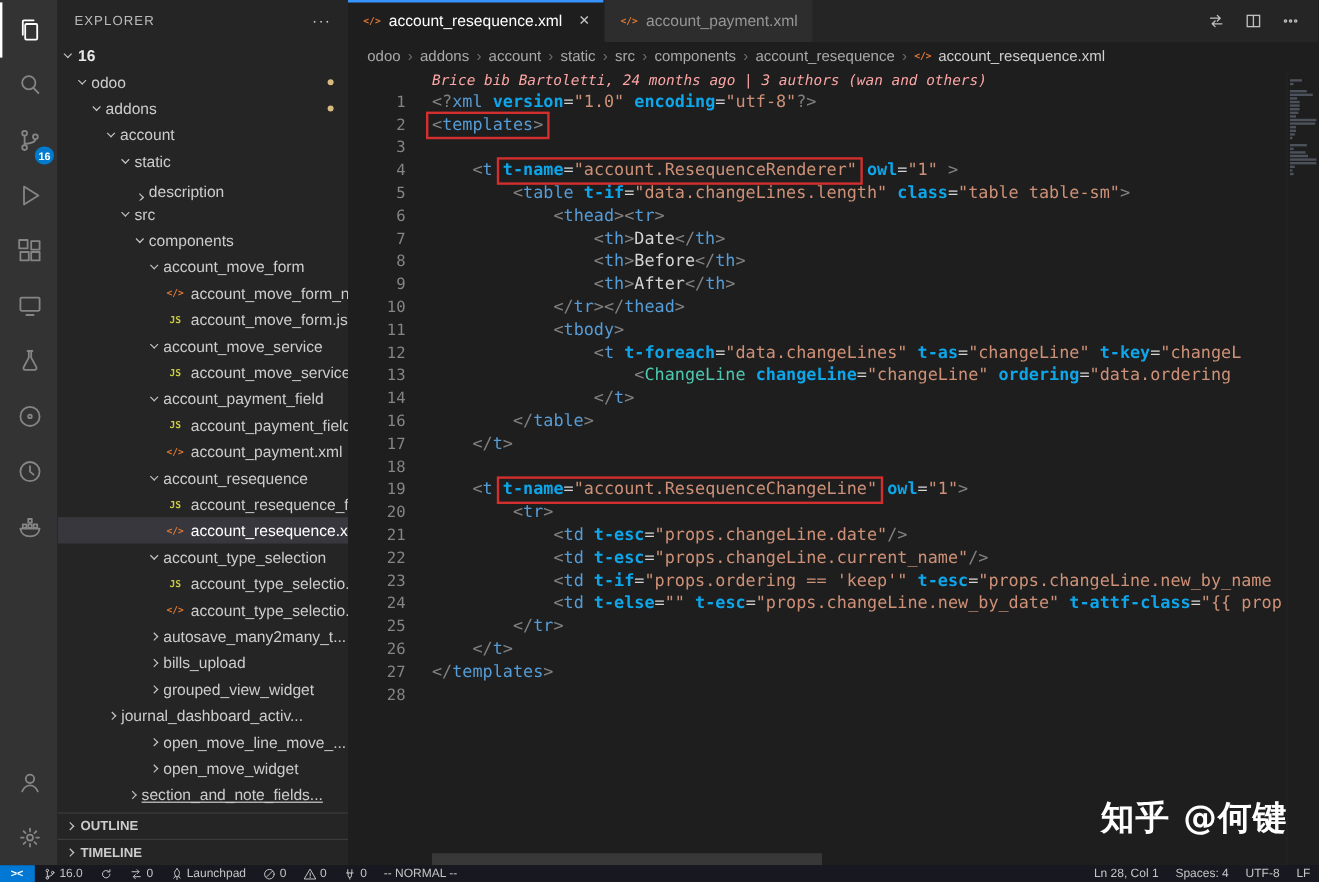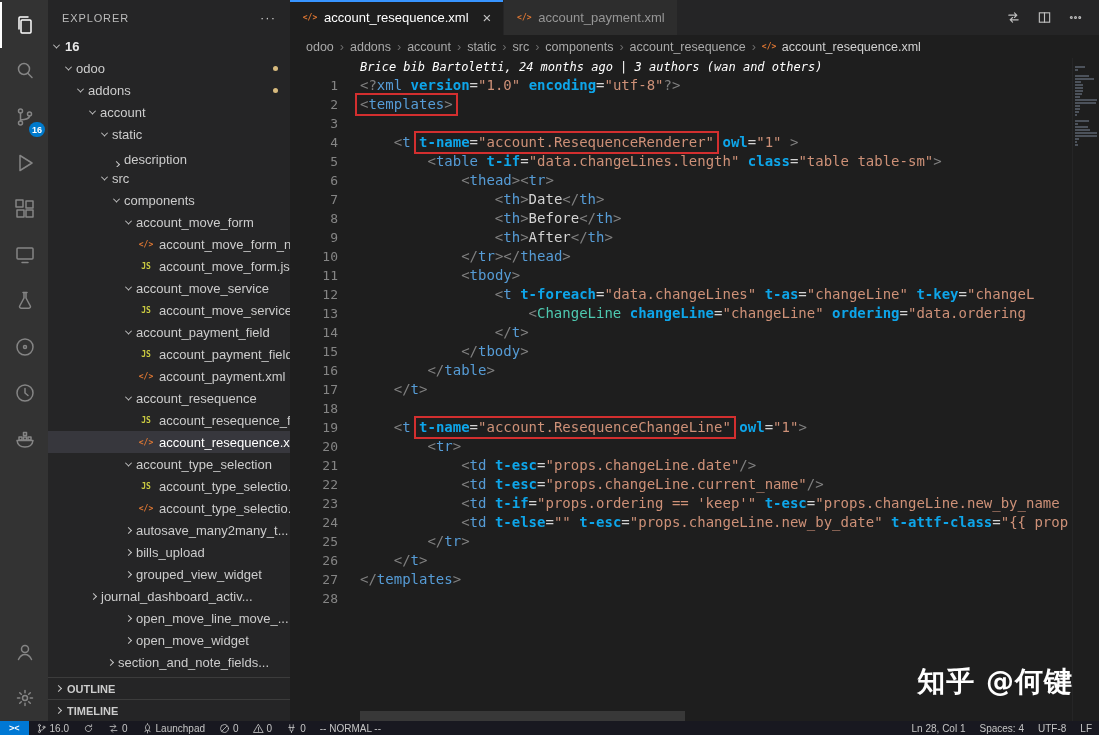--- a/index.html
+++ b/index.html
@@ -45,21 +45,21 @@
   .ta-icon{cursor:pointer;display:flex;}
   .ta-icon svg{width:15px;height:15px;stroke:currentColor;fill:none;stroke-width:1.2;stroke-linecap:round;}
 
   .breadcrumb{height:23px;flex:none;display:flex;align-items:center;gap:6px;padding-left:16px;font-size:12.5px;color:#a9a9a9;}
   .bc-sep{color:#6e6e6e;}
   .bc-item{cursor:pointer;}
   .bc-last{color:#d0d0d0;}
   .breadcrumb .ficon{width:14px;font-size:8px;}
 
   .editor-body{flex:1;position:relative;overflow:hidden;font-family:"DejaVu Sans Mono","Liberation Mono",monospace;font-size:14px;}
-  .blame{height:18px;line-height:18px;padding-left:70px;color:#ffffff;font-style:italic;font-size:12px;white-space:nowrap;}
+  .blame{height:18px;line-height:18px;padding-left:70px;color:#fca5a5;font-style:italic;font-size:12px;white-space:nowrap;}
   .code-line{height:19px;line-height:19px;display:flex;white-space:pre;}
   .ln{width:48px;text-align:right;color:#858585;flex:none;font-size:13px;}
   .lc{margin-left:22px;flex:none;}
   .tk-p{color:#808080;} .tk-g{color:#569cd6;} .tk-a{color:#0ea5e9;font-weight:bold;}
   .tk-q{color:#ce9178;} .tk-t{color:#d4d4d4;} .tk-c{color:#4ec9b0;}
   .redbox{position:relative;display:inline-block;}
   .redbox::after{content:"";position:absolute;left:-5px;right:-5px;top:-2px;bottom:-2px;border:2px solid #d32f2f;pointer-events:none;}
 
   .minimap{position:absolute;top:0;right:0;bottom:0;width:27px;background:#1e1e1e;padding-top:8px;border-left:1px solid #252526;}
   .mm-bar{height:2px;margin:0 2px 1px 2px;background:#8c9bb06b;}
@@ -283,21 +283,21 @@
             <span class="tree-label">journal_dashboard_activ...</span>
           </div>
           <div class="tree-row" style="padding-left: 78px;">
             <span class="chev right"></span>
             <span class="tree-label">open_move_line_move_...</span>
           </div>
           <div class="tree-row" style="padding-left: 78px;">
             <span class="chev right"></span>
             <span class="tree-label">open_move_widget</span>
           </div>
-          <div class="tree-row" style="padding-left: 60px;">
+          <div class="tree-row" style="padding-left: 60px; text-decoration: underline;">
             <span class="chev right"></span>
             <span class="tree-label">section_and_note_fields...</span>
           </div>
         </div>
       <div id="panels">
           <div class="panel-row">
             <span class="chev right"></span>
             <span>OUTLINE</span>
           </div>
           <div class="panel-row">
@@ -369,21 +369,20 @@
             <div class="code-line"><span class="ln">5</span><span class="lc"><span class="tk-t">        </span><span class="tk-p">&lt;</span><span class="tk-g">table</span><span class="tk-t"> </span><span class="tk-a">t-if</span><span class="tk-t">=</span><span class="tk-q">"data.changeLines.length"</span><span class="tk-t"> </span><span class="tk-a">class</span><span class="tk-t">=</span><span class="tk-q">"table table-sm"</span><span class="tk-p">&gt;</span></span></div>
             <div class="code-line"><span class="ln">6</span><span class="lc"><span class="tk-t">            </span><span class="tk-p">&lt;</span><span class="tk-g">thead</span><span class="tk-p">&gt;&lt;</span><span class="tk-g">tr</span><span class="tk-p">&gt;</span></span></div>
             <div class="code-line"><span class="ln">7</span><span class="lc"><span class="tk-t">                </span><span class="tk-p">&lt;</span><span class="tk-g">th</span><span class="tk-p">&gt;</span><span class="tk-t">Date</span><span class="tk-p">&lt;/</span><span class="tk-g">th</span><span class="tk-p">&gt;</span></span></div>
             <div class="code-line"><span class="ln">8</span><span class="lc"><span class="tk-t">                </span><span class="tk-p">&lt;</span><span class="tk-g">th</span><span class="tk-p">&gt;</span><span class="tk-t">Before</span><span class="tk-p">&lt;/</span><span class="tk-g">th</span><span class="tk-p">&gt;</span></span></div>
             <div class="code-line"><span class="ln">9</span><span class="lc"><span class="tk-t">                </span><span class="tk-p">&lt;</span><span class="tk-g">th</span><span class="tk-p">&gt;</span><span class="tk-t">After</span><span class="tk-p">&lt;/</span><span class="tk-g">th</span><span class="tk-p">&gt;</span></span></div>
             <div class="code-line"><span class="ln">10</span><span class="lc"><span class="tk-t">            </span><span class="tk-p">&lt;/</span><span class="tk-g">tr</span><span class="tk-p">&gt;&lt;/</span><span class="tk-g">thead</span><span class="tk-p">&gt;</span></span></div>
             <div class="code-line"><span class="ln">11</span><span class="lc"><span class="tk-t">            </span><span class="tk-p">&lt;</span><span class="tk-g">tbody</span><span class="tk-p">&gt;</span></span></div>
             <div class="code-line"><span class="ln">12</span><span class="lc"><span class="tk-t">                </span><span class="tk-p">&lt;</span><span class="tk-g">t</span><span class="tk-t"> </span><span class="tk-a">t-foreach</span><span class="tk-t">=</span><span class="tk-q">"data.changeLines"</span><span class="tk-t"> </span><span class="tk-a">t-as</span><span class="tk-t">=</span><span class="tk-q">"changeLine"</span><span class="tk-t"> </span><span class="tk-a">t-key</span><span class="tk-t">=</span><span class="tk-q">"changeL</span></span></div>
             <div class="code-line"><span class="ln">13</span><span class="lc"><span class="tk-t">                    </span><span class="tk-p">&lt;</span><span class="tk-c">ChangeLine</span><span class="tk-t"> </span><span class="tk-a">changeLine</span><span class="tk-t">=</span><span class="tk-q">"changeLine"</span><span class="tk-t"> </span><span class="tk-a">ordering</span><span class="tk-t">=</span><span class="tk-q">"data.ordering</span></span></div>
             <div class="code-line"><span class="ln">14</span><span class="lc"><span class="tk-t">                </span><span class="tk-p">&lt;/</span><span class="tk-g">t</span><span class="tk-p">&gt;</span></span></div>
-            <div class="code-line"><span class="ln">15</span><span class="lc"><span class="tk-t">            </span><span class="tk-p">&lt;/</span><span class="tk-g">tbody</span><span class="tk-p">&gt;</span></span></div>
             <div class="code-line"><span class="ln">16</span><span class="lc"><span class="tk-t">        </span><span class="tk-p">&lt;/</span><span class="tk-g">table</span><span class="tk-p">&gt;</span></span></div>
             <div class="code-line"><span class="ln">17</span><span class="lc"><span class="tk-t">    </span><span class="tk-p">&lt;/</span><span class="tk-g">t</span><span class="tk-p">&gt;</span></span></div>
             <div class="code-line"><span class="ln">18</span><span class="lc"></span></div>
             <div class="code-line"><span class="ln">19</span><span class="lc"><span class="tk-t">    </span><span class="tk-p">&lt;</span><span class="tk-g">t</span><span class="tk-t"> </span><span class="redbox"><span class="tk-a">t-name</span><span class="tk-t">=</span><span class="tk-q">"account.ResequenceChangeLine"</span></span><span class="tk-t"> </span><span class="tk-a">owl</span><span class="tk-t">=</span><span class="tk-q">"1"</span><span class="tk-p">&gt;</span></span></div>
             <div class="code-line"><span class="ln">20</span><span class="lc"><span class="tk-t">        </span><span class="tk-p">&lt;</span><span class="tk-g">tr</span><span class="tk-p">&gt;</span></span></div>
             <div class="code-line"><span class="ln">21</span><span class="lc"><span class="tk-t">            </span><span class="tk-p">&lt;</span><span class="tk-g">td</span><span class="tk-t"> </span><span class="tk-a">t-esc</span><span class="tk-t">=</span><span class="tk-q">"props.changeLine.date"</span><span class="tk-p">/&gt;</span></span></div>
             <div class="code-line"><span class="ln">22</span><span class="lc"><span class="tk-t">            </span><span class="tk-p">&lt;</span><span class="tk-g">td</span><span class="tk-t"> </span><span class="tk-a">t-esc</span><span class="tk-t">=</span><span class="tk-q">"props.changeLine.current_name"</span><span class="tk-p">/&gt;</span></span></div>
             <div class="code-line"><span class="ln">23</span><span class="lc"><span class="tk-t">            </span><span class="tk-p">&lt;</span><span class="tk-g">td</span><span class="tk-t"> </span><span class="tk-a">t-if</span><span class="tk-t">=</span><span class="tk-q">"props.ordering == 'keep'"</span><span class="tk-t"> </span><span class="tk-a">t-esc</span><span class="tk-t">=</span><span class="tk-q">"props.changeLine.new_by_name</span></span></div>
             <div class="code-line"><span class="ln">24</span><span class="lc"><span class="tk-t">            </span><span class="tk-p">&lt;</span><span class="tk-g">td</span><span class="tk-t"> </span><span class="tk-a">t-else</span><span class="tk-t">=</span><span class="tk-q">""</span><span class="tk-t"> </span><span class="tk-a">t-esc</span><span class="tk-t">=</span><span class="tk-q">"props.changeLine.new_by_date"</span><span class="tk-t"> </span><span class="tk-a">t-attf-class</span><span class="tk-t">=</span><span class="tk-q">"{{ prop</span></span></div>
             <div class="code-line"><span class="ln">25</span><span class="lc"><span class="tk-t">        </span><span class="tk-p">&lt;/</span><span class="tk-g">tr</span><span class="tk-p">&gt;</span></span></div>

